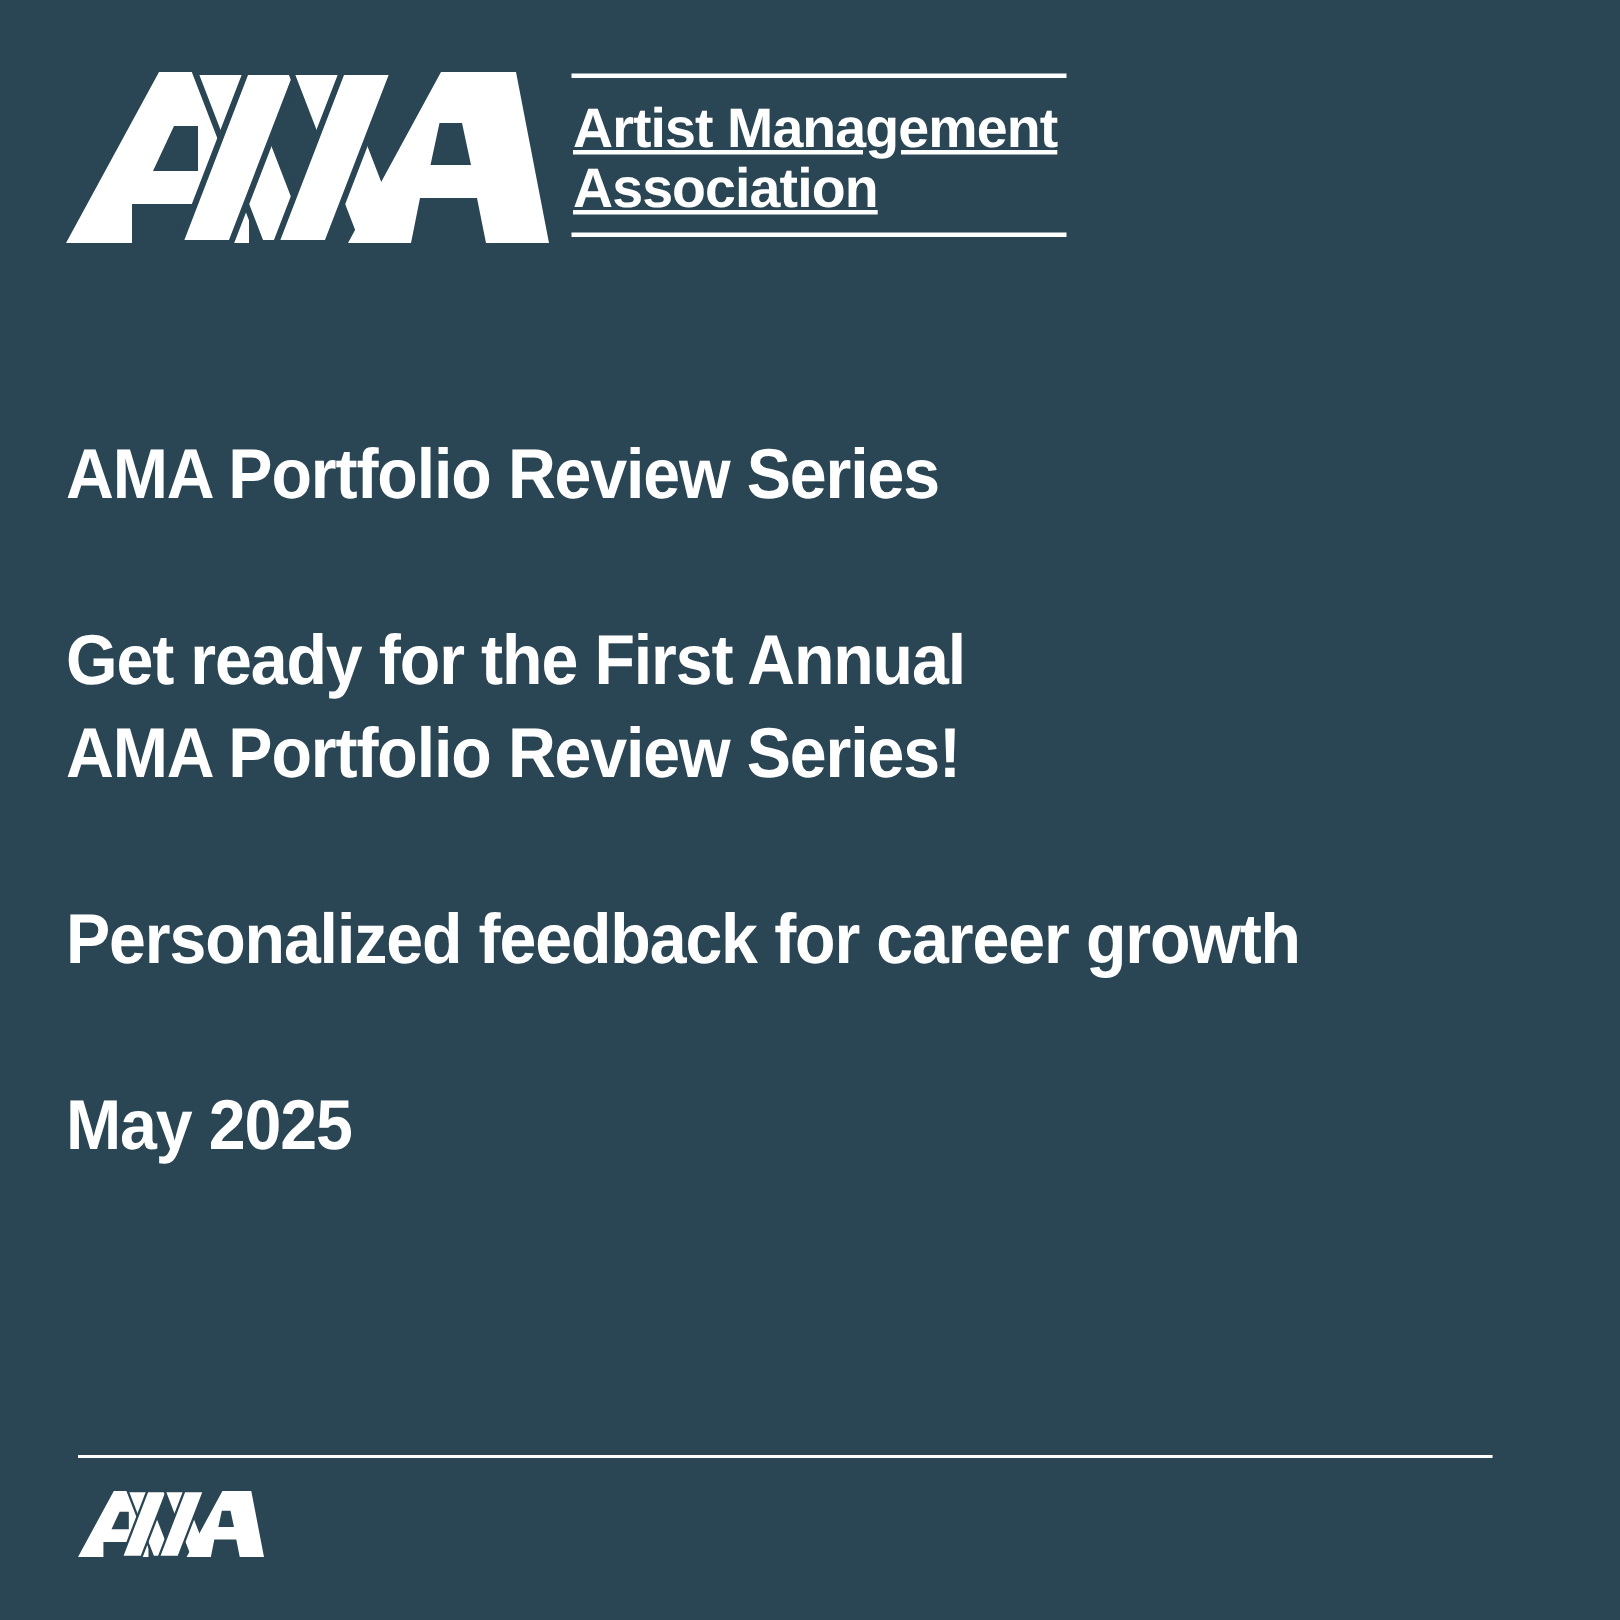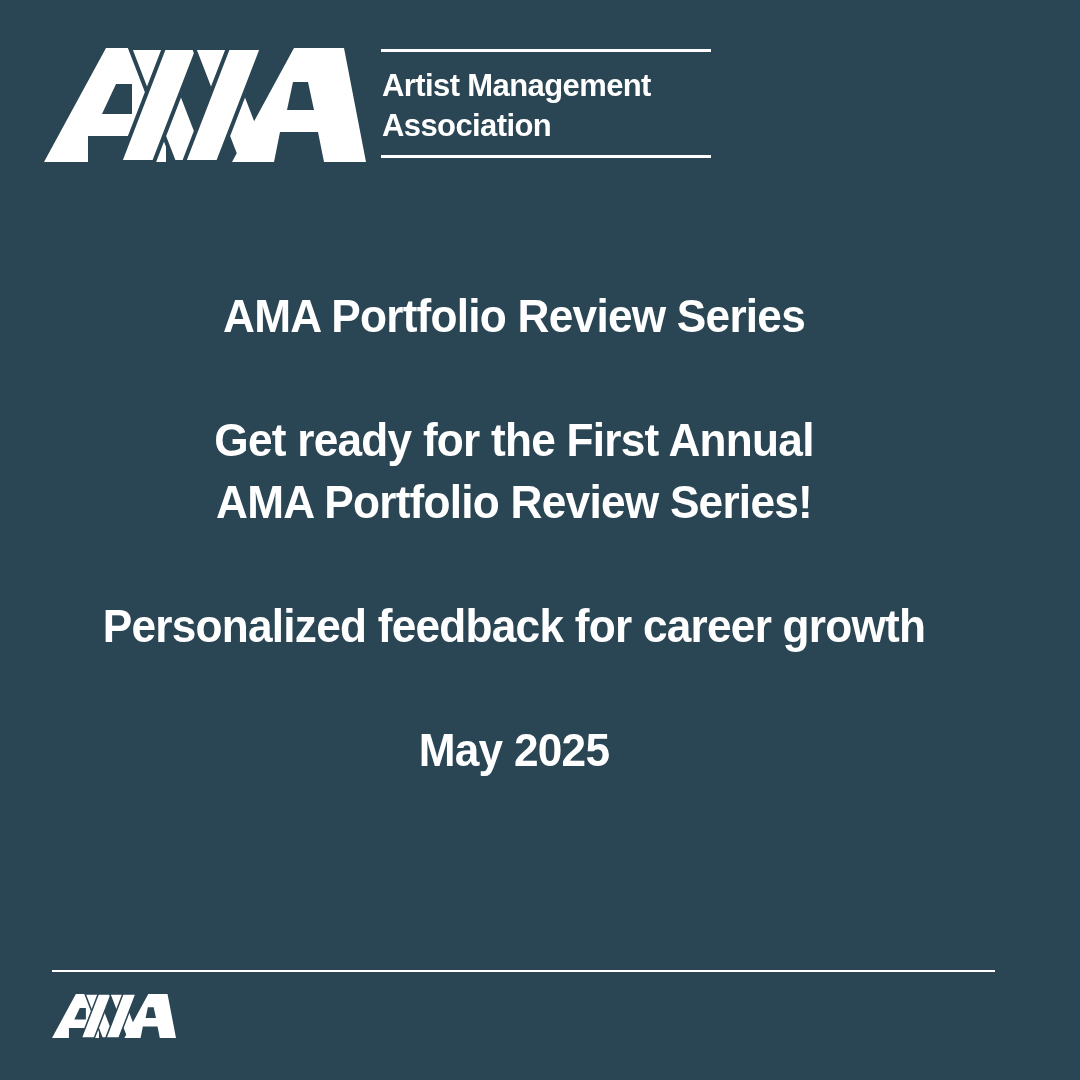--- a/index.html
+++ b/index.html
@@ -54,36 +54,36 @@
     background: #ffffff;
   }
   #lockup-rule-top    { top: 5px; }
   #lockup-rule-bottom { top: 111px; }
 
   #brand-wordmark-text {
     position: absolute;
     left: 1px;
     top: 22px;
     width: 330px;
-    font-size: 31px;
+    font-size: 37px;
     line-height: 40px;
     font-weight: bold;
     color: #ffffff;
     letter-spacing: -0.6px;
     white-space: pre-line;
     font-stretch: condensed;
+    text-decoration: underline;
   }
 
   
   #main-copy {
     position: absolute;
     left: 44px;
     top: 285px;
     width: 1000px;
-    text-align: center;
   }
 
   .copy-block {
     color: #ffffff;
     font-weight: bold;
     font-size: 47px;
     line-height: 62px;
     letter-spacing: -0.8px;
     white-space: pre-line;
     font-stretch: condensed;

